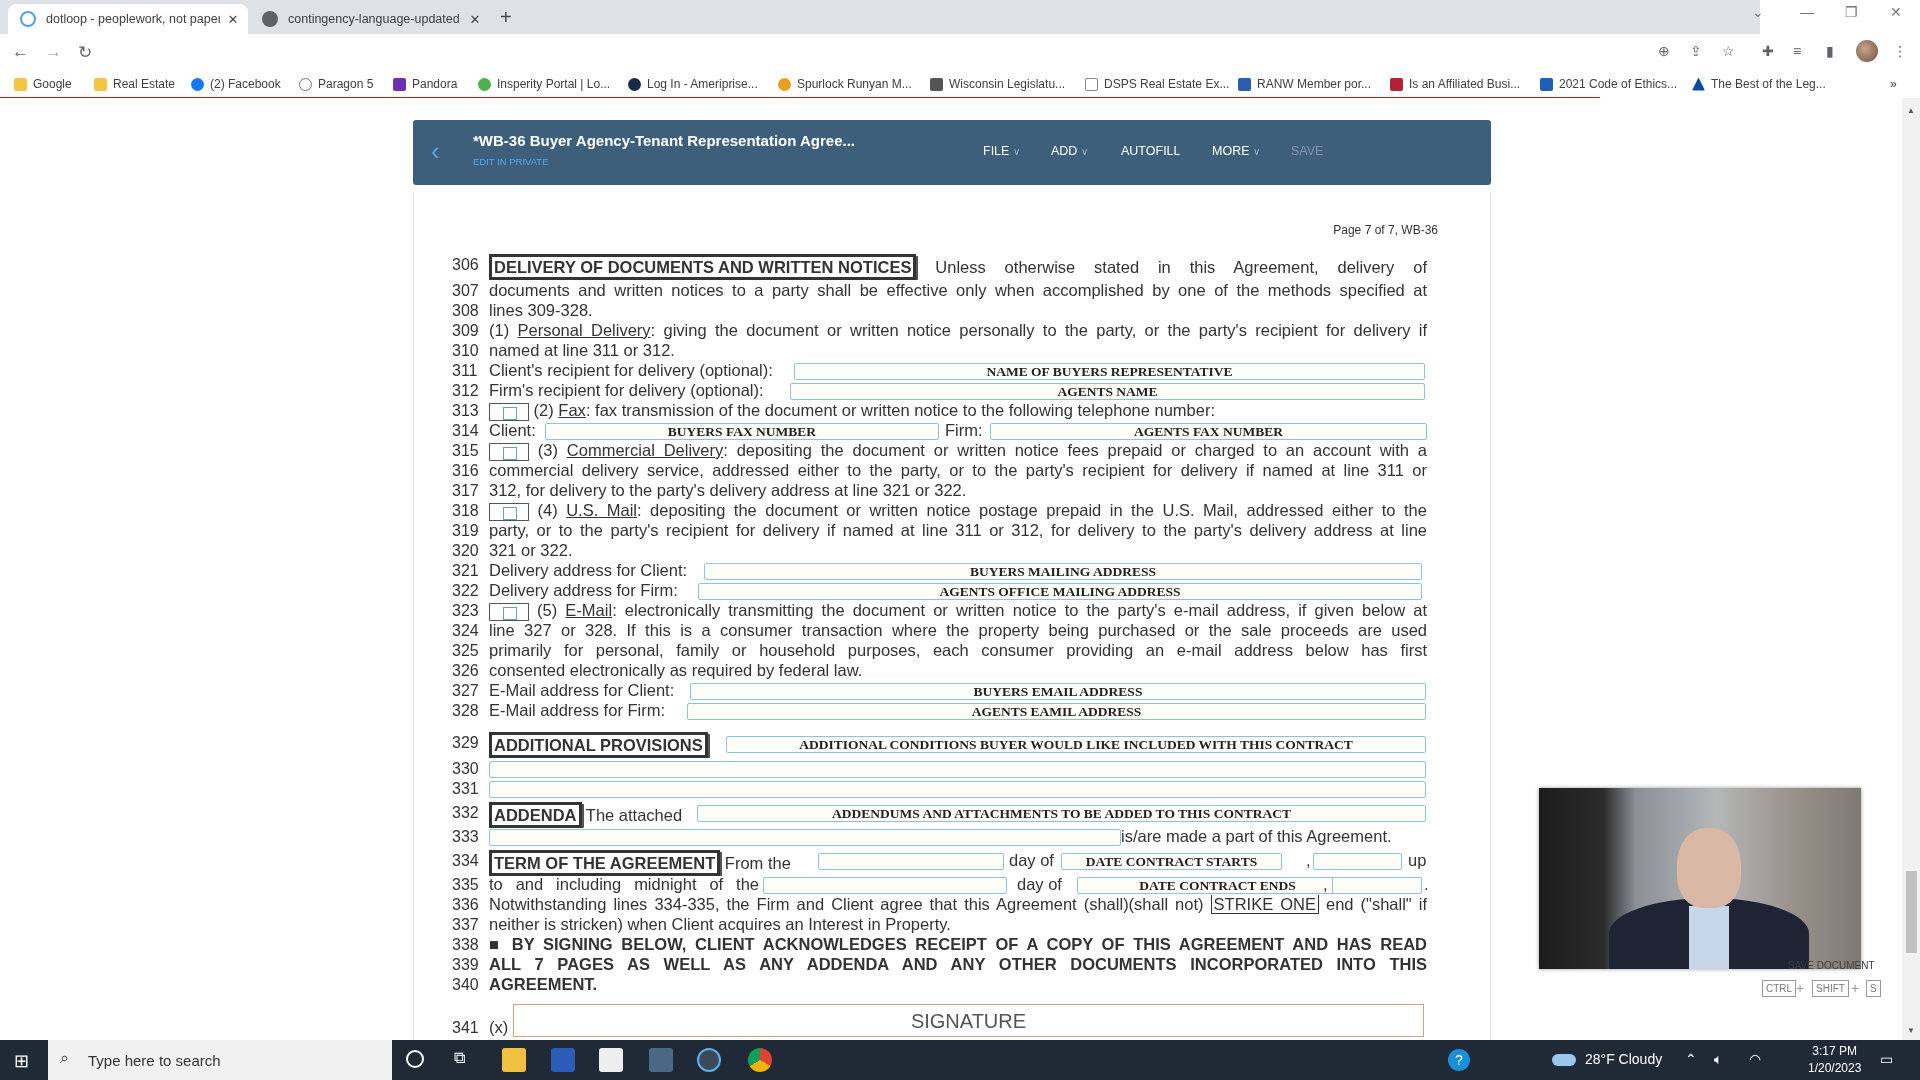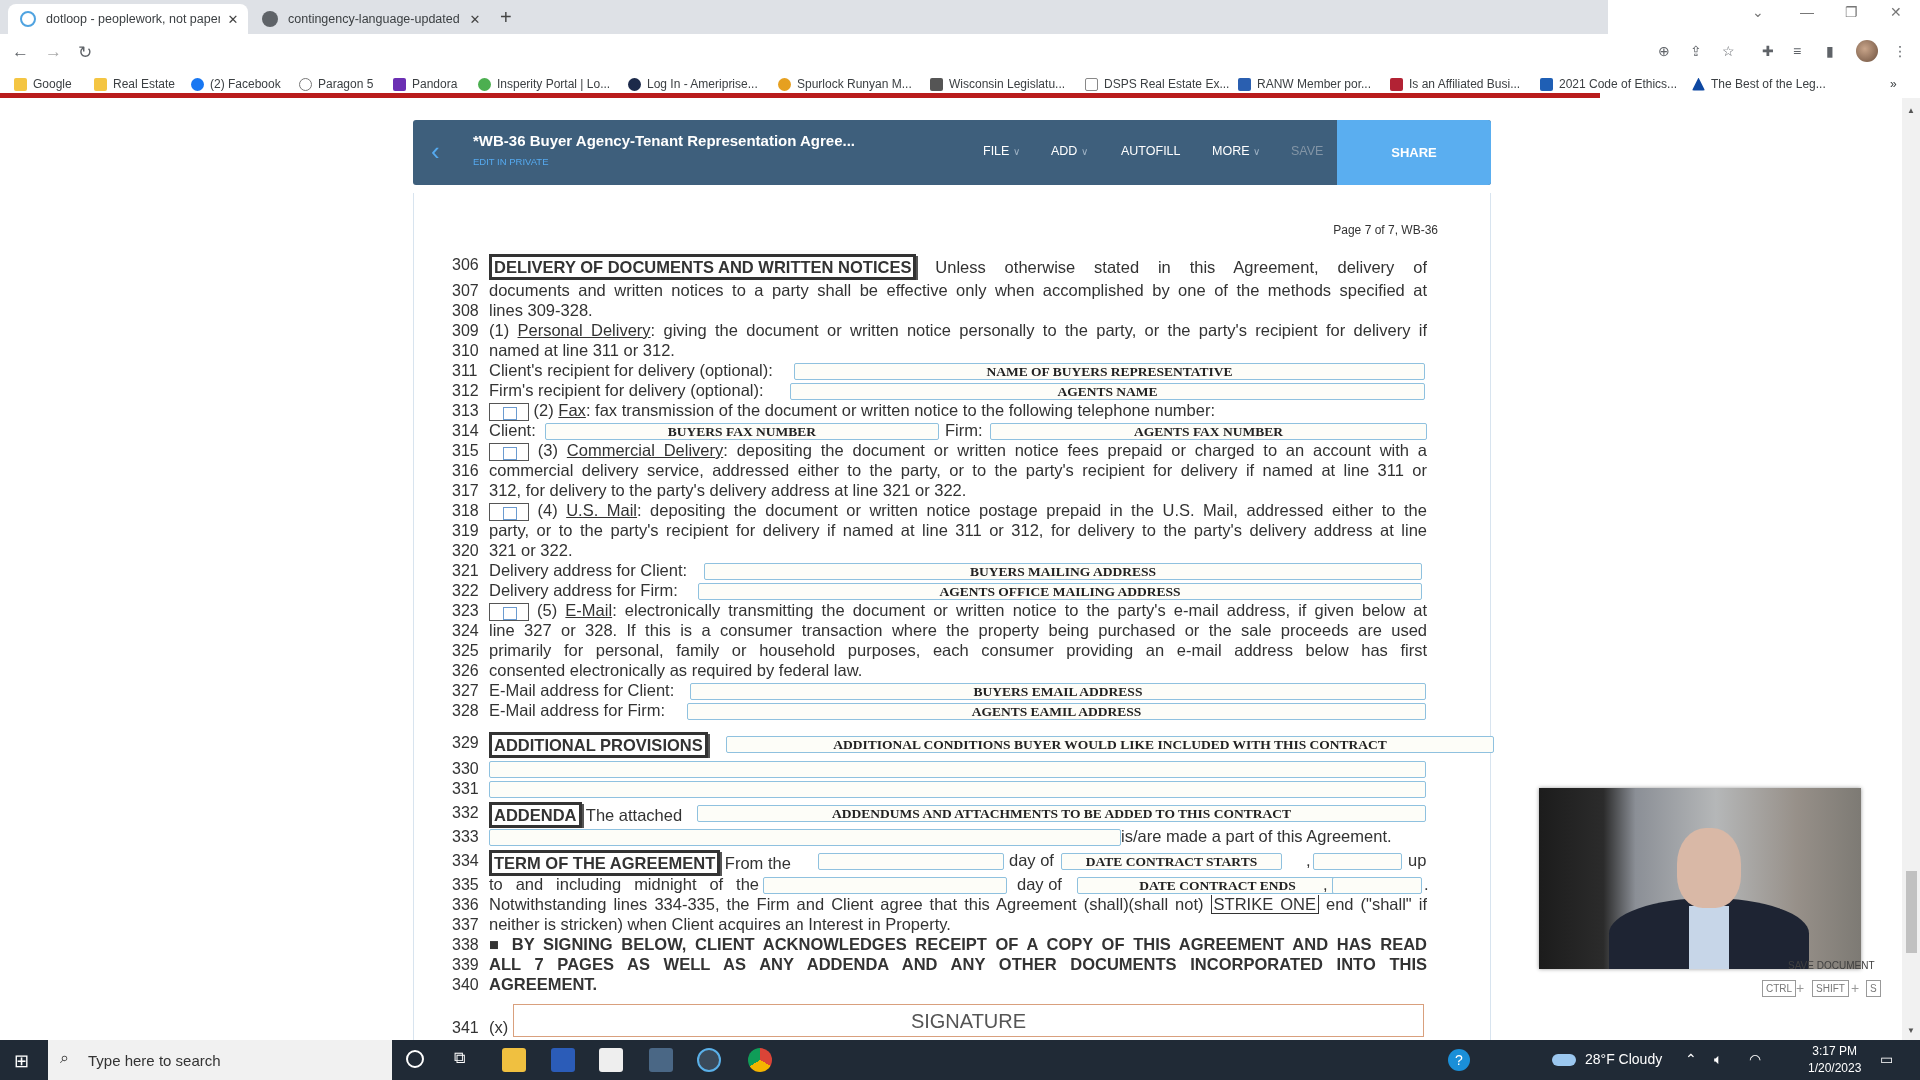--- a/index.html
+++ b/index.html
@@ -1,35 +1,35 @@
 <!DOCTYPE html>
 <html><head>
 <meta charset="utf-8">
 <style>
 *{box-sizing:border-box;margin:0;padding:0}
 body{width:1920px;height:1080px;overflow:hidden;background:#fff;font-family:"Liberation Sans",sans-serif;position:relative}
 
-.tabbar{position:absolute;left:0;top:0;width:1608px;height:34px;background:#dee1e6}
+.tabbar{position:absolute;left:0;top:0;width:1760px;height:34px;background:#dee1e6}
 .tab{position:absolute;top:4px;height:30px;display:flex;align-items:center;font-size:12.5px;color:#3c4043;padding-left:12px}
 .tab.active{background:#fff;border-radius:8px 8px 0 0}
 .tab .ticon{width:16px;height:16px;border-radius:50%;margin-right:10px;flex:none}
 .tab .tlabel{white-space:nowrap;overflow:hidden;width:174px}
 .tab .tclose{margin-left:6px;font-size:13px;color:#444;width:14px;text-align:center}
 .newtab{position:absolute;left:500px;top:6px;font-size:20px;color:#444}
 .winctl{position:absolute;top:4px;font-size:14px;color:#777}
 
 .navbar{position:absolute;left:0;top:34px;width:1920px;height:36px;background:#fff}
 .navbtn{position:absolute;top:8px;font-size:17px;color:#5f6368}
 .omni{position:absolute;left:108px;top:3px;width:1650px;height:30px;background:#f1f3f4;border-radius:15px}
 .lock{position:absolute;left:12px;top:8px;width:9px;height:11px;background:#5f6368;border-radius:2px}
 .url{position:absolute;left:34px;top:7px;font-size:14px;color:#202124}
 .navr{position:absolute;top:9px;font-size:14px;color:#5f6368}
 .avatar{position:absolute;left:1856px;top:6px;width:22px;height:22px;border-radius:50%;background:radial-gradient(circle at 40% 40%,#c9a58a,#6b4f3d)}
 
-.bmbar{position:absolute;left:0;top:70px;width:1600px;height:28px;background:#fff;border-bottom:5px solid #b91c1c}
+.bmbar{position:absolute;left:0;top:70px;width:1600px;height:28px;background:#fff;border-bottom:1px solid #b91c1c}
 .bm{position:absolute;top:7px;font-size:12px;color:#3c4043;display:flex;align-items:center;white-space:nowrap}
 .bm .bi{width:13px;height:13px;margin-right:6px;border-radius:2px;flex:none}
 
 .page{position:absolute;left:0;top:98px;width:1900px;height:942px;background:#fff}
 .toolbar{position:absolute;left:413px;top:22px;width:1078px;height:65px;background:#3e5f7c;border-radius:3px}
 .back{position:absolute;left:18px;top:16px;font-size:26px;color:#55aaf0}
 .dtitle{position:absolute;left:60px;top:12px;color:#fff;font-size:15px;font-weight:bold}
 .dsub{position:absolute;left:60px;top:36px;color:#55aaf0;font-size:9.5px;font-weight:normal}
 .tbtn{position:absolute;top:24px;color:#fff;font-size:12.5px;font-weight:normal}
 .tbtn.dis{color:#8395a6}
@@ -168,21 +168,20 @@
 <div class="page">
   <div class="toolbar">
     <span class="back">‹</span>
     <div class="dtitle">*WB-36 Buyer Agency-Tenant Representation Agree...</div>
     <div class="dsub">EDIT IN PRIVATE</div>
     <span class="tbtn" style="left:570px"><span>FILE</span> <span style="color:#9fb2c4;font-size:10px">∨</span></span>
     <span class="tbtn" style="left:638px"><span>ADD</span> <span style="color:#9fb2c4;font-size:10px">∨</span></span>
     <span class="tbtn" style="left:708px">AUTOFILL</span>
     <span class="tbtn" style="left:799px"><span>MORE</span> <span style="color:#9fb2c4;font-size:10px">∨</span></span>
     <span class="tbtn dis" style="left:878px">SAVE</span>
-    <div class="share">SHARE</div>
   </div>
 
   <div class="docpanel">
     <div class="pg">Page 7 of 7, WB-36</div>
   </div>
 </div>
 
 <div>
 
   <span class="num" style="top:256px">306</span>
@@ -248,21 +247,21 @@
   <div class="fld" style="left:698px;top:583px;width:724px">AGENTS OFFICE MAILING ADDRESS</div>
   <div class="txt" style="top:601px"><span class="chk"></span> <span>(5)</span> <span class="u">E-Mail</span><span>: electronically transmitting the document or written notice to the party's e-mail address, if given below at</span></div>
   <div class="txt" style="top:621px">line 327 or 328. If this is a consumer transaction where the property being purchased or the sale proceeds are used</div>
   <div class="txt" style="top:641px">primarily for personal, family or household purposes, each consumer providing an e-mail address below has first</div>
   <div class="txt left" style="top:661px">consented electronically as required by federal law.</div>
   <div class="txt left" style="top:681px">E-Mail address for Client:</div>
   <div class="fld" style="left:690px;top:683px;width:736px">BUYERS EMAIL ADDRESS</div>
   <div class="txt left" style="top:701px">E-Mail address for Firm:</div>
   <div class="fld" style="left:687px;top:703px;width:739px">AGENTS EAMIL ADDRESS</div>
   <div class="txt left" style="top:732px;width:240px"><span class="hdr">ADDITIONAL PROVISIONS</span></div>
-  <div class="fld" style="left:726px;top:736px;width:768px">ADDITIONAL CONDITIONS BUYER WOULD LIKE INCLUDED WITH THIS CONTRACT</div>
+  <div class="fld" style="left:726px;top:736px;width:700px">ADDITIONAL CONDITIONS BUYER WOULD LIKE INCLUDED WITH THIS CONTRACT</div>
   <div class="fld" style="left:489px;top:761px;width:937px"></div>
   <div class="fld" style="left:489px;top:781px;width:937px"></div>
   <div class="txt left" style="top:802px;width:240px"><span class="hdr">ADDENDA</span> <span>The attached</span></div>
   <div class="fld" style="left:697px;top:805px;width:729px">ADDENDUMS AND ATTACHMENTS TO BE ADDED TO THIS CONTRACT</div>
   <div class="fld" style="left:489px;top:829px;width:632px"></div>
   <span class="ln" style="left:1121px;top:827px">is/are made a part of this Agreement.</span>
   <div class="txt left" style="top:850px;width:320px"><span class="hdr">TERM OF THE AGREEMENT</span> <span>From the</span></div>
   <div class="fld" style="left:818px;top:853px;width:186px"></div>
   <span class="ln" style="left:1009px;top:851px">day of</span>
   <div class="fld" style="left:1061px;top:853px;width:221px">DATE CONTRACT STARTS</div>

